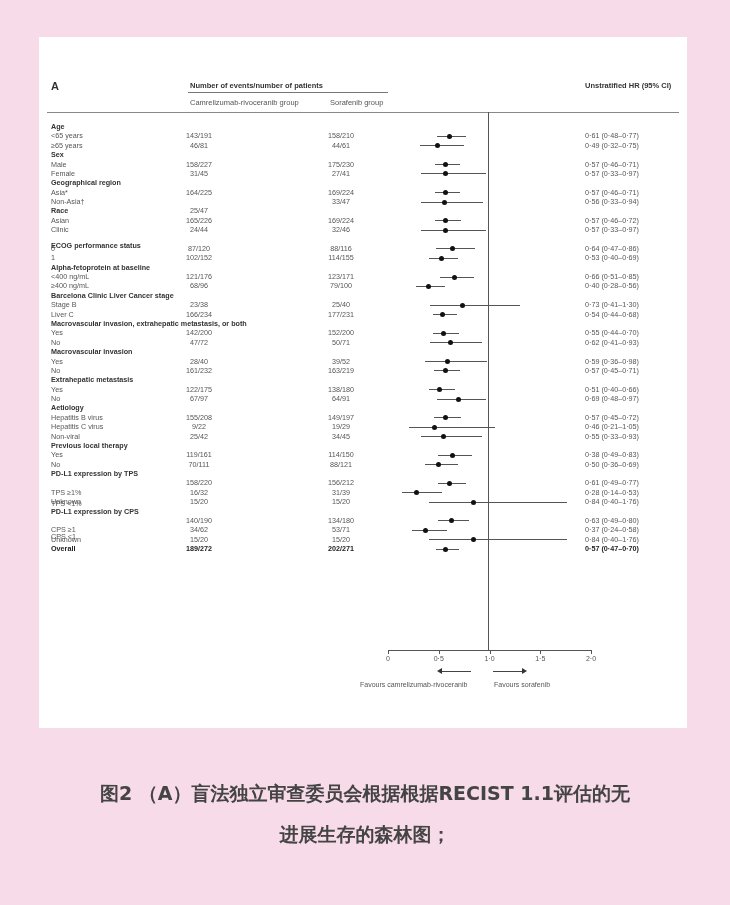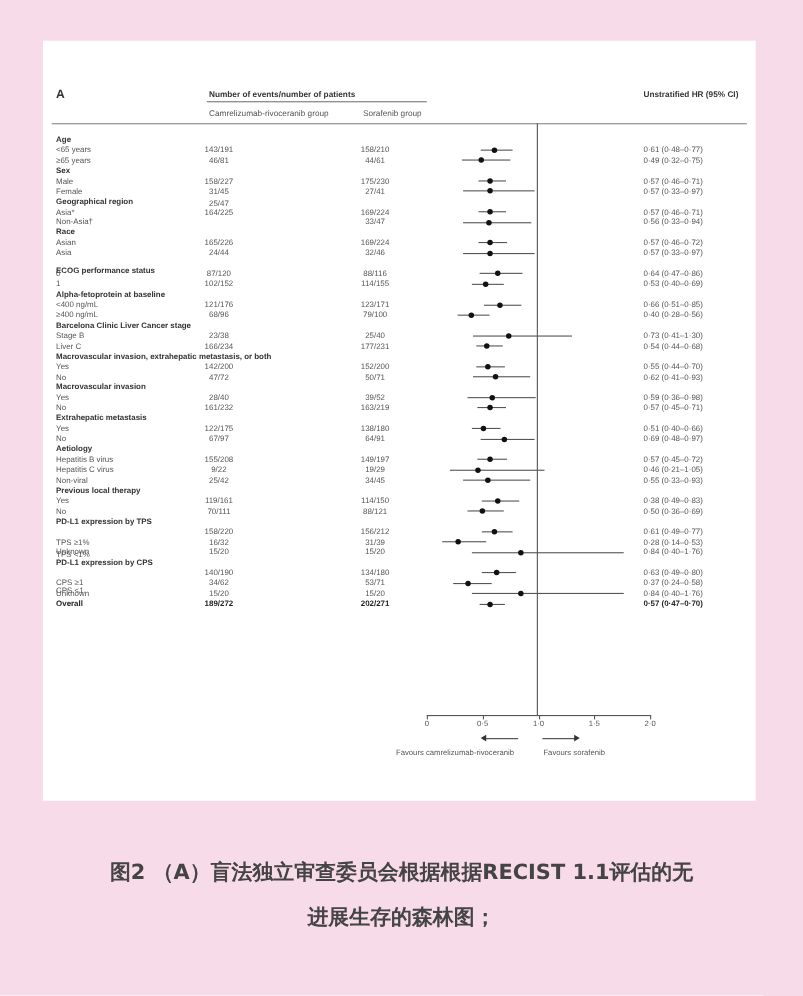--- a/index.html
+++ b/index.html
@@ -84,33 +84,33 @@
       <div class="pt" style="left: 404.355px; top: 134.4px;"></div>
       <div class="abs hrtext" style="left: 546px; top: 131.9px;">0·57 (0·33–0·97)</div>
       <div class="abs row-label head" style="left: 12px; top: 141.28px;">Geographical region</div>
       <div class="abs row-label" style="left: 12px; top: 150.66px;">Asia*</div>
       <div class="abs num" style="left: 130px; top: 150.66px;">164/225</div>
       <div class="abs num" style="left: 272px; top: 150.66px;">169/224</div>
       <div class="ci" style="left: 395.69px; width: 25.375px; top: 155.16px;"></div>
       <div class="pt" style="left: 404.355px; top: 153.16px;"></div>
       <div class="abs hrtext" style="left: 546px; top: 150.66px;">0·57 (0·46–0·71)</div>
       <div class="abs row-label" style="left: 12px; top: 160.04px;">Non-Asia†</div>
-      <div class="abs num" style="left: 130px; top: 143px;">25/47</div>
+      <div class="abs num" style="left: 130px; top: 169px;">25/47</div>
       <div class="abs num" style="left: 272px; top: 160.04px;">33/47</div>
       <div class="ci" style="left: 382.495px; width: 61.915px; top: 164.54px;"></div>
       <div class="pt" style="left: 403.34px; top: 162.54px;"></div>
       <div class="abs hrtext" style="left: 546px; top: 160.04px;">0·56 (0·33–0·94)</div>
       <div class="abs row-label head" style="left: 12px; top: 169.42px; text-align: center;">Race</div>
       <div class="abs row-label" style="left: 12px; top: 178.8px;">Asian</div>
       <div class="abs num" style="left: 130px; top: 178.8px;">165/226</div>
       <div class="abs num" style="left: 272px; top: 178.8px;">169/224</div>
       <div class="ci" style="left: 395.69px; width: 26.39px; top: 183.3px;"></div>
       <div class="pt" style="left: 404.355px; top: 181.3px;"></div>
       <div class="abs hrtext" style="left: 546px; top: 178.8px;">0·57 (0·46–0·72)</div>
-      <div class="abs row-label" style="left: 12px; top: 188.18px;">Asia</div>
+      <div class="abs row-label" style="left: 12px; top: 188.18px;">Clinic</div>
       <div class="abs num" style="left: 130px; top: 188.18px;">24/44</div>
       <div class="abs num" style="left: 272px; top: 188.18px;">32/46</div>
       <div class="ci" style="left: 382.495px; width: 64.96px; top: 192.68px;"></div>
       <div class="pt" style="left: 404.355px; top: 190.68px;"></div>
       <div class="abs hrtext" style="left: 546px; top: 188.18px;">0·57 (0·33–0·97)</div>
       <div class="abs row-label head" style="left: 12px; top: 204px;">ECOG performance status</div>
       <div class="abs row-label" style="left: 12px; top: 206.94px;">0</div>
       <div class="abs num" style="left: 130px; top: 206.94px;">87/120</div>
       <div class="abs num" style="left: 272px; top: 206.94px;">88/116</div>
       <div class="ci" style="left: 396.705px; width: 39.585px; top: 211.44px;"></div>

